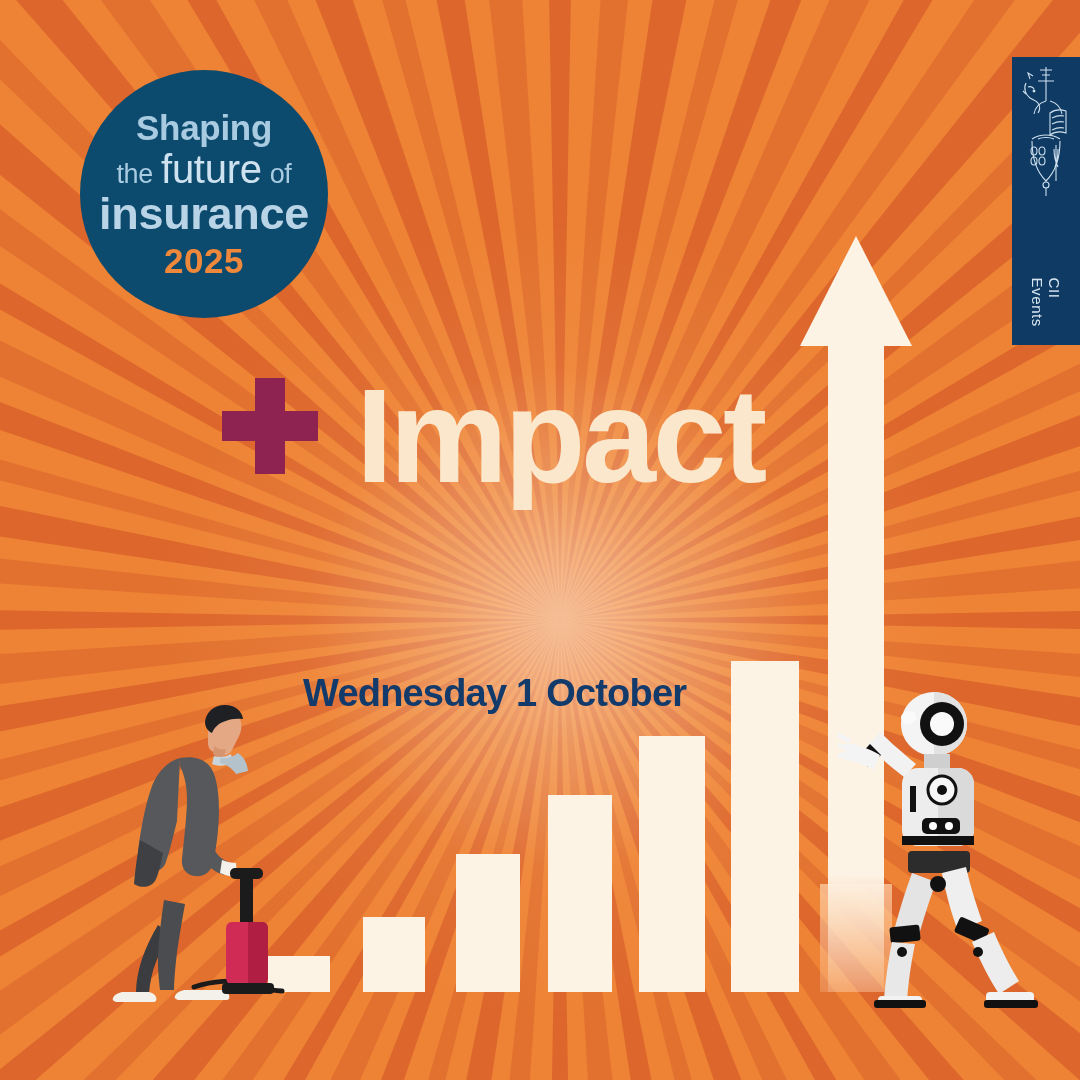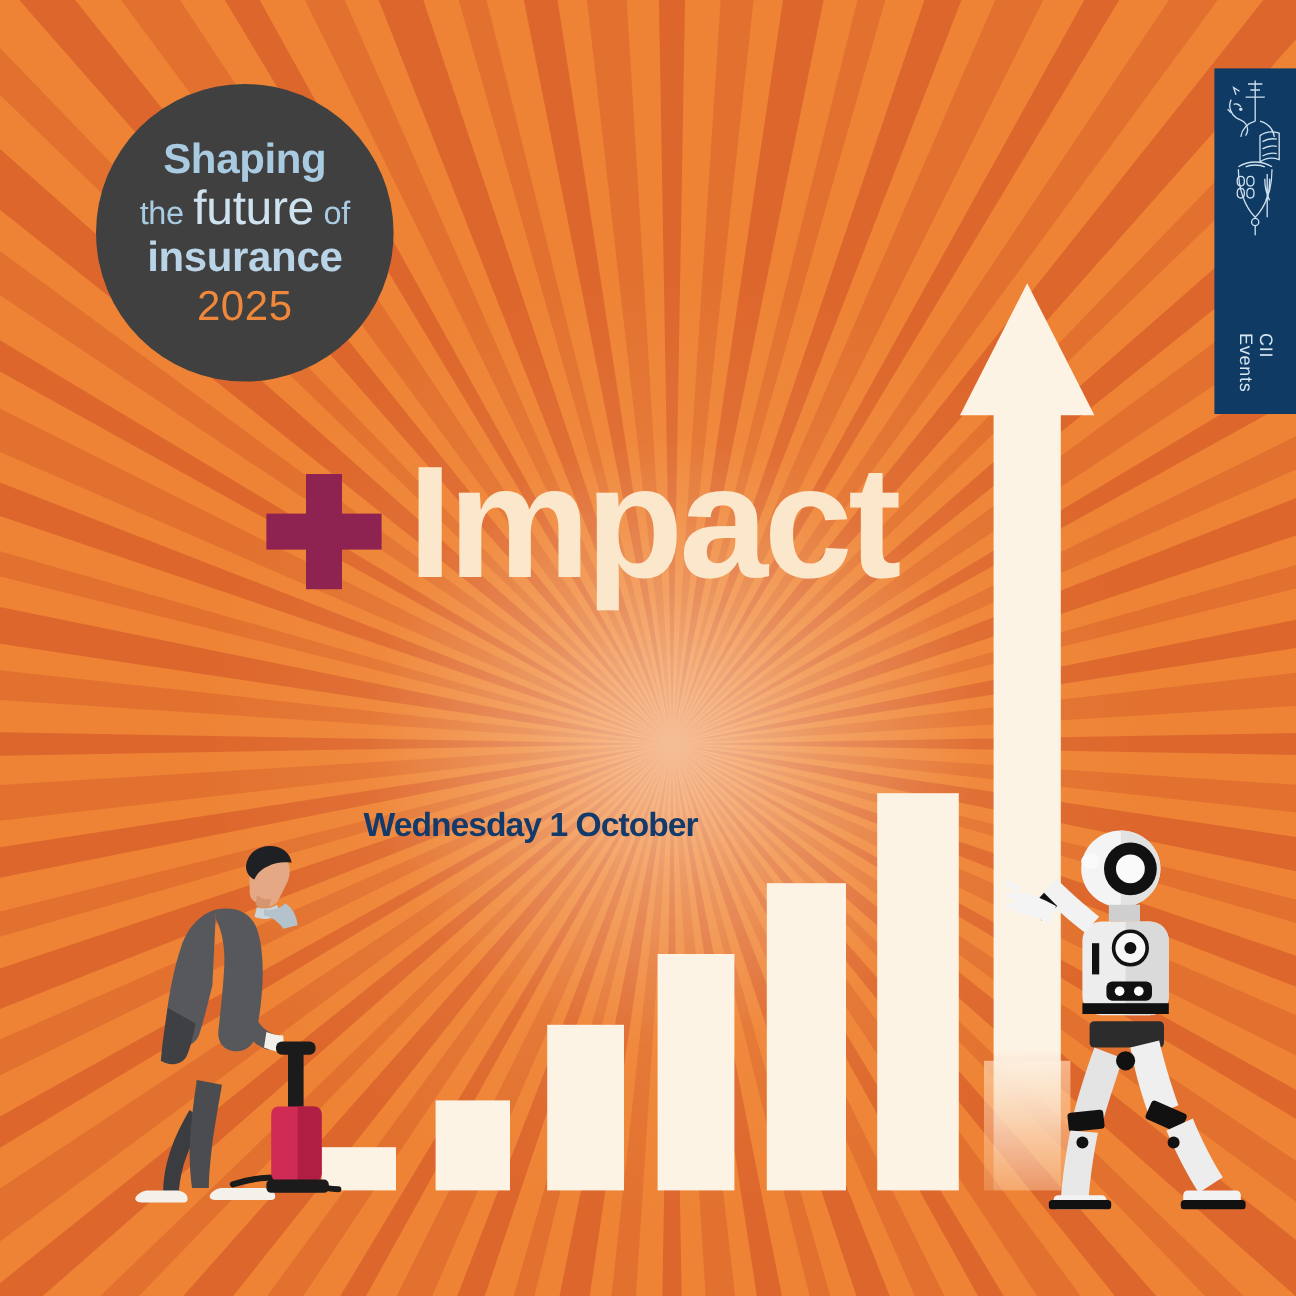--- a/index.html
+++ b/index.html
@@ -17,58 +17,58 @@
         rgba(255,235,215,.62) 0%,
         rgba(255,225,195,.34) 22%,
         rgba(250,180,120,.12) 46%,
         rgba(240,140,70,0) 72%);
     pointer-events:none;
   }
 
   
   #badge{
     position:absolute;left:80px;top:70px;width:248px;height:248px;border-radius:50%;
-    background:#404040;display:flex;flex-direction:column;align-items:center;
+    background:#0c4a6e;display:flex;flex-direction:column;align-items:center;
     justify-content:center;text-align:center;line-height:1.06;
   }
   #badge .l1{font-size:35px;font-weight:700;color:#A9CBE2;letter-spacing:-.3px;}
   #badge .l2{font-size:30px;color:#A9CBE2;letter-spacing:-.3px;margin-top:2px;}
   #badge .l2 b{font-size:40px;font-weight:400;color:#CFE2EF;}
   #badge .l2 .sm{font-size:27px;font-weight:400;text-align:center;}
-  #badge .l3{font-size:35px;font-weight:700;color:#B9D4E6;letter-spacing:-.3px;margin-top:0;}
-  #badge .l4{font-size:35px;font-weight:400;color:#F0883B;letter-spacing:.5px;margin-top:4px;}
+  #badge .l3{font-size:45px;font-weight:700;color:#B9D4E6;letter-spacing:-.3px;margin-top:0;}
+  #badge .l4{font-size:35px;font-weight:700;color:#F0883B;letter-spacing:.5px;margin-top:4px;}
 
   
   #logo-panel{
     position:absolute;right:0;top:57px;width:68px;height:288px;background:#0E3A63;
   }
   #crest{position:absolute;left:4px;top:4px;width:60px;height:160px;}
   #logo-text{
     position:absolute;left:50%;top:228px;transform:translateX(-50%) rotate(90deg);
     transform-origin:center;white-space:nowrap;color:#D8E6F1;font-size:15px;
     letter-spacing:.6px;line-height:1.15;text-align:left;
   }
 
   
   #headline{position:absolute;left:112px;top:378px;width:760px;}
   .hl{
     font-size:133px;font-weight:700;color:#FBE7CB;letter-spacing:-3.5px;
     line-height:.97;white-space:nowrap;
   }
-  #line2{display:flex;align-items:center;margin-top:-6px;margin-left:110px;}
+  #line2{display:flex;align-items:flex-start;margin-top:-6px;margin-left:110px;gap:16px;}
   #plus{
     width:96px;height:96px;margin-right:22px;flex:none;position:relative;top:6px;
   }
   #plus::before,#plus::after{content:"";position:absolute;background:#8E2250;}
   #plus::before{left:33px;top:0;width:30px;height:96px;}
   #plus::after{left:0;top:33px;width:96px;height:30px;}
 
   
   #date{
-    position:absolute;left:303px;top:672px;font-size:28px;font-weight:700;
+    position:absolute;left:303px;top:672px;font-size:38px;font-weight:700;
     color:#123A6B;letter-spacing:-.8px;white-space:nowrap;
   }
 
   
   .bar{position:absolute;background:#FDF3E4;}
   #arrow-wrap{position:absolute;left:800px;top:236px;width:112px;height:756px;}
   #arrow-shaft{
     position:absolute;left:28px;top:104px;width:56px;height:652px;
     background:linear-gradient(to bottom,#FDF3E4 0%,#FDF3E4 82%,rgba(253,243,228,.45) 93%,rgba(253,243,228,.18) 100%);
   }

